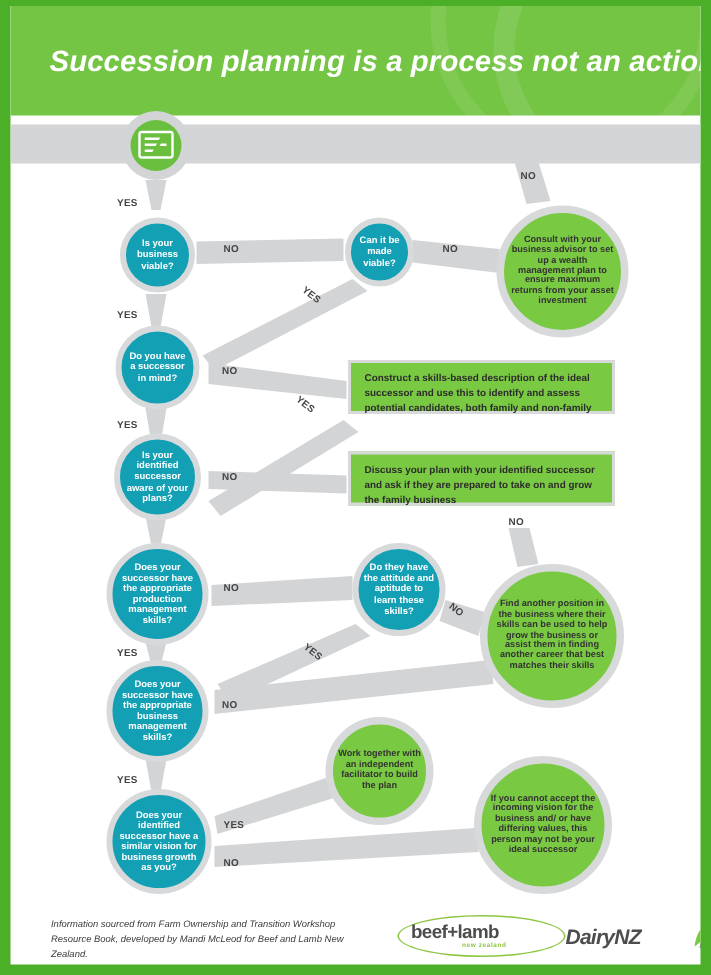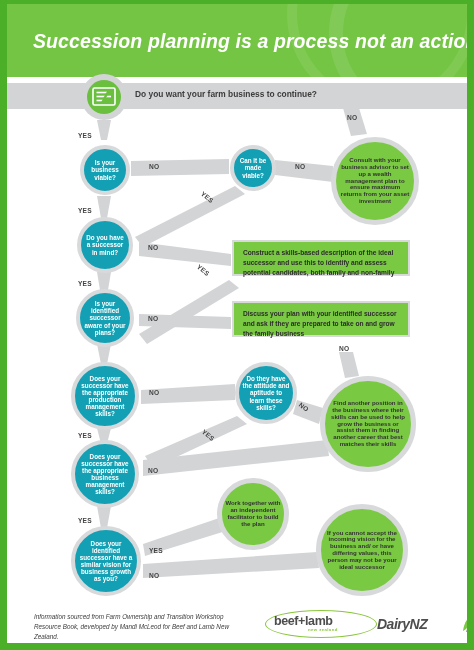--- a/index.html
+++ b/index.html
@@ -130,21 +130,20 @@
   <div id="start-icon">
     <div class="inner"></div>
     <svg width="28" height="26" viewBox="0 0 28 26">
       <rect x="3" y="4" width="22" height="17" rx="1.5" fill="none" stroke="#ffffff" stroke-width="1.6"></rect>
       <line x1="6.5" y1="8.5" x2="17" y2="8.5" stroke="#ffffff" stroke-width="1.6"></line>
       <line x1="6.5" y1="12.5" x2="21" y2="12.5" stroke="#ffffff" stroke-width="1.6"></line>
       <line x1="6.5" y1="16.5" x2="14" y2="16.5" stroke="#ffffff" stroke-width="1.6"></line>
       <line x1="19" y1="6" x2="12" y2="19" stroke="#6bbf3f" stroke-width="2.4"></line>
     </svg>
   </div>
-  <div id="start-question">Do you want your farm business to continue?</div>
 
   <svg id="wires" viewBox="0 0 460 639">
     <g fill="#d3d4d6">
 
       <polygon points="90,116 104,116 100,136 94,136"></polygon>
 
       <polygon points="336,104 352,104 360,130 344,132"></polygon>
 
       <polygon points="124,157 222,155 222,170 124,172"></polygon>
 

